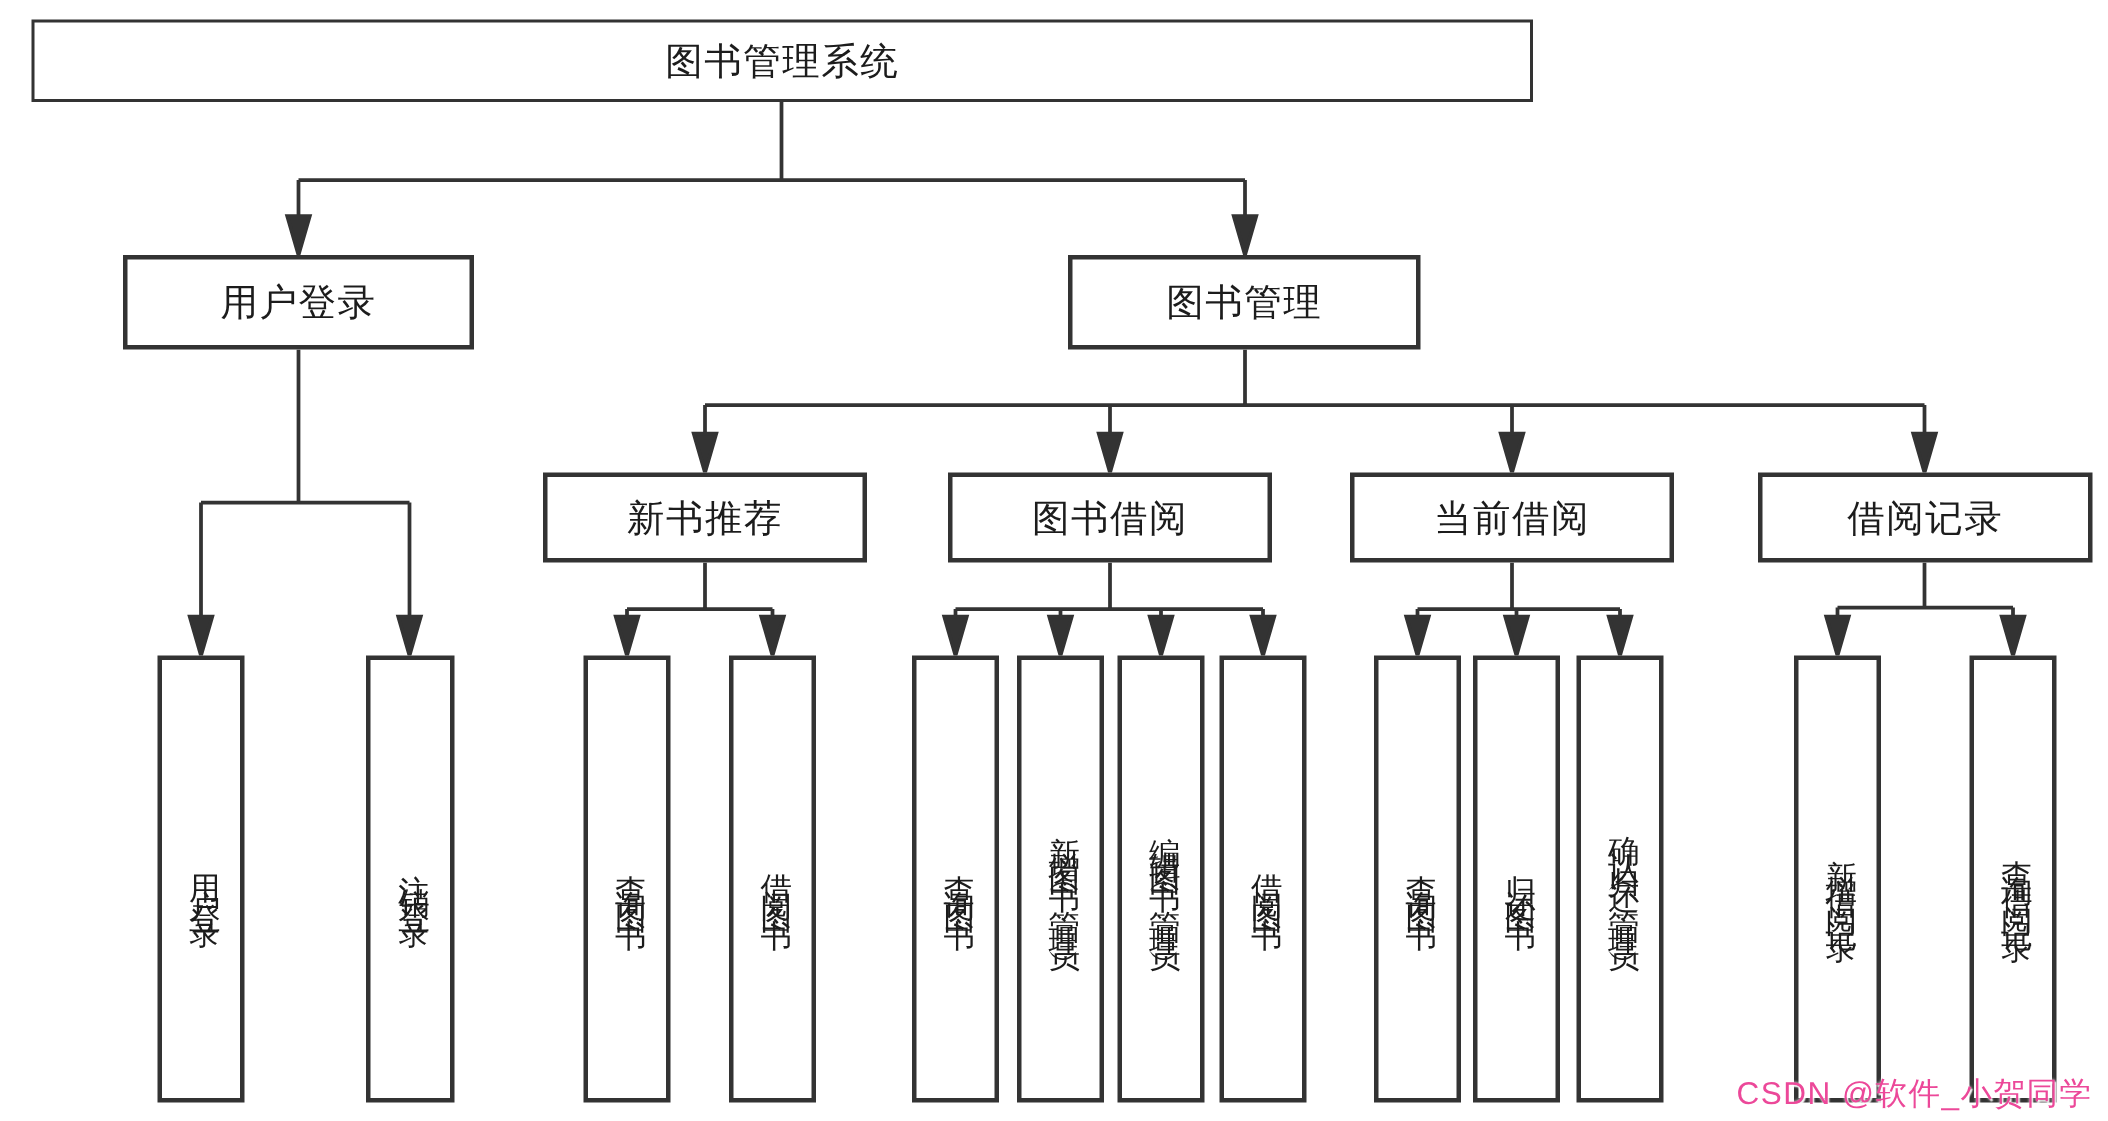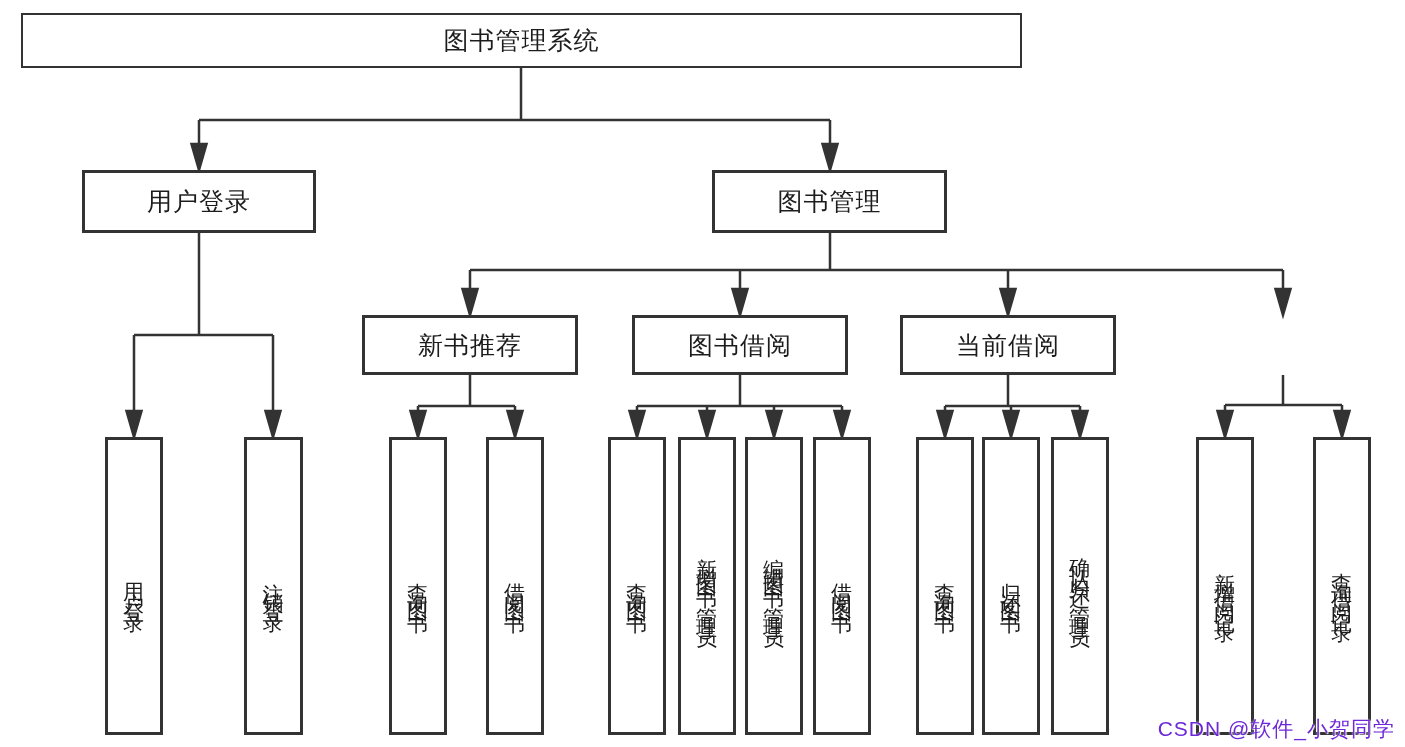--- a/index.html
+++ b/index.html
@@ -13,38 +13,39 @@
   .wires{position:absolute;left:0;top:0;width:1405px;height:747px;}
   .node{
     position:absolute;
     box-sizing:border-box;
     background:#ffffff;
     border:3px solid #333333;
     color:#1c1c1c;
     display:flex;align-items:center;justify-content:center;
     text-align:center;
     z-index:2;
+    font-family:Liberation Mono, monospace;
   }
   .lv1{border-width:2.5px;font-size:25px;letter-spacing:1px;}
   .lv2,.lv3{font-size:25px;letter-spacing:1px;}
   .leaf{z-index:2;}
   .leaf .vtext{
     writing-mode:vertical-rl;
     text-orientation:mixed;
     font-size:21px;
     letter-spacing:10px;
     line-height:1;
     color:#1c1c1c;
     white-space:nowrap;
   }
   .watermark{
     position:absolute;
     right:10px;bottom:4px;
     font-size:21px;
-    color:#6d28d9;
+    color:#ec4899;
     text-shadow:0 0 2px #ffffff, 1px 1px 1px #ffffff;
     letter-spacing:1px;
     z-index:3;
     white-space:nowrap;
   }
 </style>
 </head>
 <body>
 
 <div class="canvas">
@@ -109,20 +110,21 @@
   </svg>
 
   <div class="node lv1" style="left:21px;top:13px;width:1001px;height:55px">图书管理系统</div>
 
   <div class="node lv2" style="left:82px;top:170px;width:234px;height:63px">用户登录</div>
   <div class="node lv3" style="left:362px;top:315px;width:216px;height:60px">新书推荐</div>
 
   <div class="node lv2" style="left:712px;top:170px;width:235px;height:63px">图书管理</div>
   <div class="node lv3" style="left:632px;top:315px;width:216px;height:60px">图书借阅</div>
   <div class="node lv3" style="left:900px;top:315px;width:216px;height:60px">当前借阅</div>
+  <div class="node lv3" style="left:1172px;top:315px;width:223px;height:60px">借阅记录</div>
 
   <div class="node leaf" style="left:105px;top:437px;width:58px;height:298px">
     <span class="vtext">用户登录</span>
   </div>
   <div class="node leaf" style="left:244px;top:437px;width:59px;height:298px">
     <span class="vtext">注销登录</span>
   </div>
 
   <div class="node leaf" style="left:389px;top:437px;width:58px;height:298px">
     <span class="vtext">查询图书</span>

